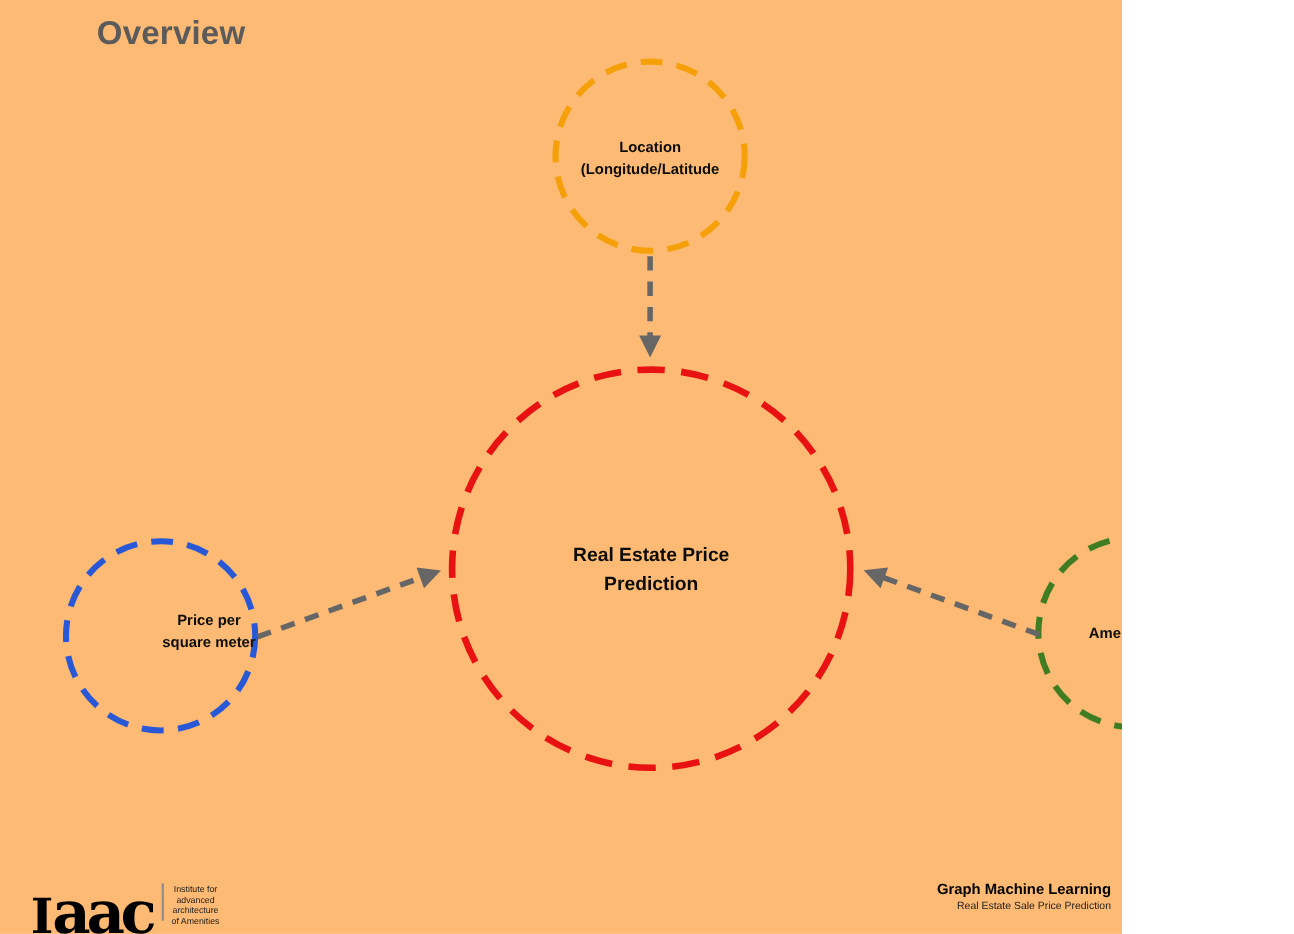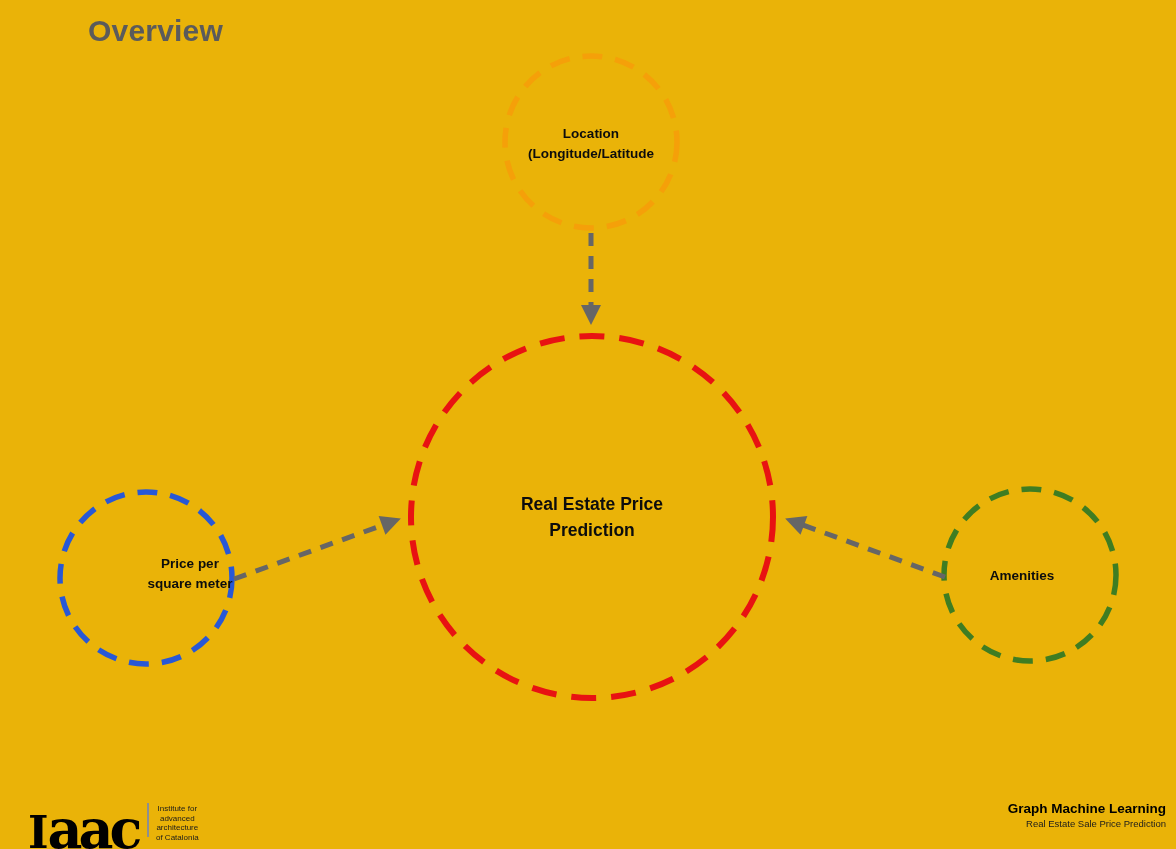--- a/index.html
+++ b/index.html
@@ -1,19 +1,19 @@
 <!DOCTYPE html>
 <html><head>
 <meta charset="utf-8">
 <style>
   html,body{margin:0;padding:0;background:#ffffff;}
   .stage{
     position:relative;
-    width:1176px;height:849px;
-    background:#eab308;
+    width:1020px;height:849px;
+    background:#fdba74;
     overflow:hidden;
     font-family:"Liberation Sans",sans-serif;
   }
   .page-title{
     position:absolute;left:88px;top:14px;
     font-size:30px;font-weight:bold;color:#5b5b5b;
     letter-spacing:0.2px;margin:0;
   }
   .canvas{position:absolute;left:0;top:0;}
   .node-label{
@@ -106,21 +106,21 @@
   <div class="footer-left">
     <div class="logo">
       <span class="logo-i">I</span>
       <span class="logo-aac">aac</span>
     </div>
     <div class="logo-divider"></div>
     <div class="institute">
       <span>Institute for</span>
       <span>advanced</span>
       <span>architecture</span>
-      <span>of Catalonia</span>
+      <span>of Amenities</span>
     </div>
   </div>
 
   <div class="footer-right">
     <div class="course-title">Graph Machine Learning</div>
     <div class="course-subtitle">Real Estate Sale Price Prediction</div>
   </div>
 
 </div>
 

